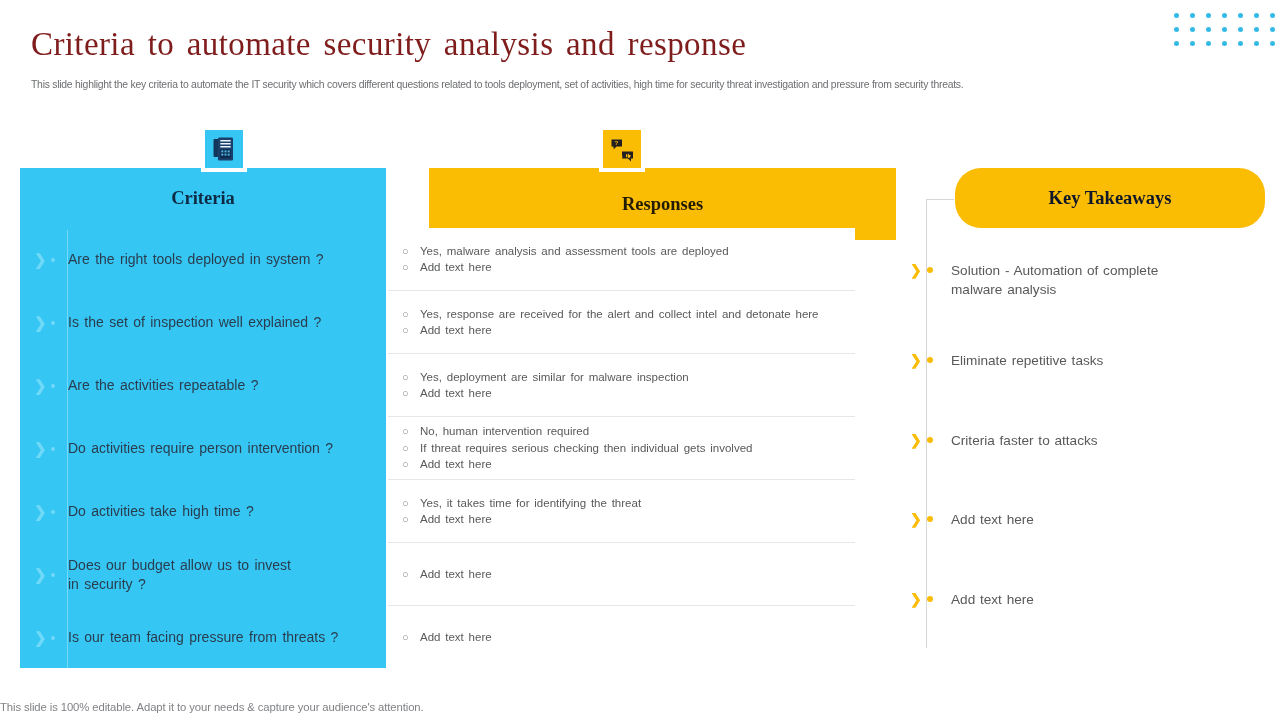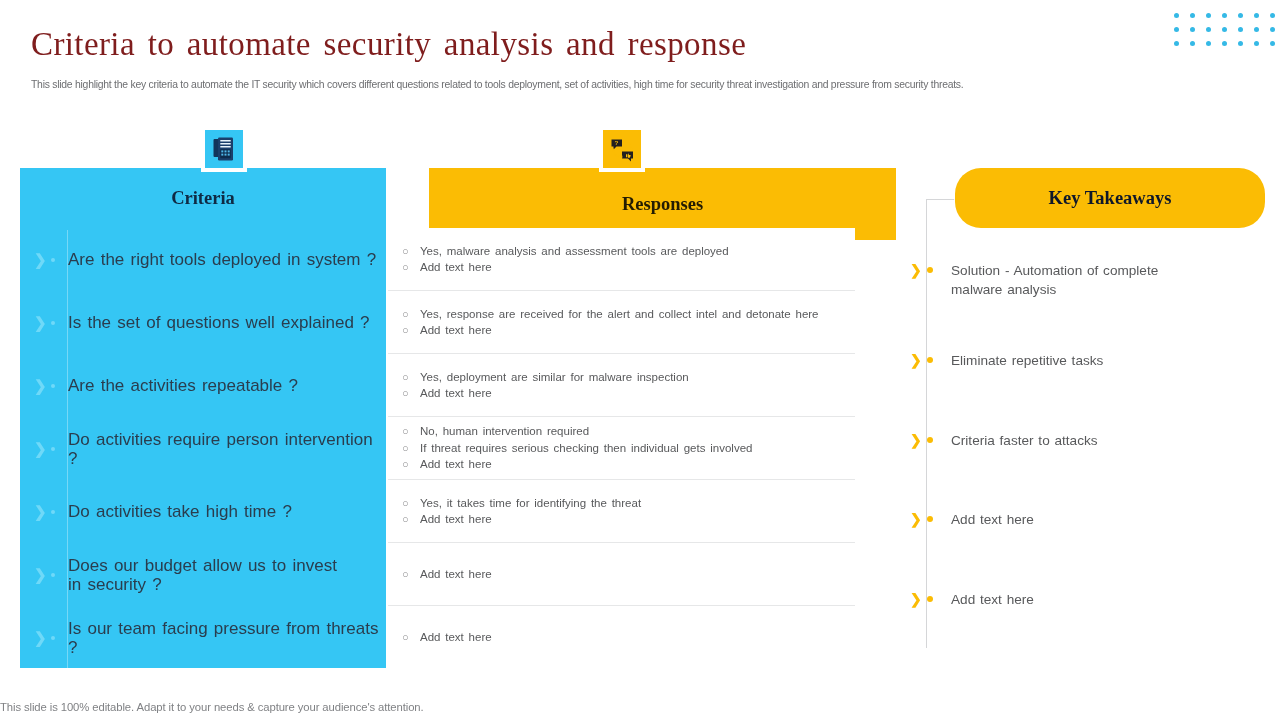--- a/index.html
+++ b/index.html
@@ -170,21 +170,21 @@
     line-height: 1;
   }
   .criteria-bullet .dot {
     width: 4px;
     height: 4px;
     border-radius: 50%;
     background: #6fd9f8;
     display: inline-block;
   }
   .criteria-text {
-    font-size: 17px;
+    font-size: 14px;
     color: #2a3d4e;
     line-height: 19px;
     word-spacing: 1.5px;
   }
 
   
   #responses-rows {
     position: absolute;
     left: 368px;
     top: 60px;
@@ -392,21 +392,21 @@
           <span class="chev">❯</span>
           <span class="dot"></span>
         </span>
       <span class="criteria-text">Are the right tools deployed in system ?</span>
     </div>
     <div class="criteria-row">
       <span class="criteria-bullet">
           <span class="chev">❯</span>
           <span class="dot"></span>
         </span>
-      <span class="criteria-text">Is the set of questions well explained ?</span>
+      <span class="criteria-text">Is the set of inspection well explained ?</span>
     </div>
     <div class="criteria-row">
       <span class="criteria-bullet">
           <span class="chev">❯</span>
           <span class="dot"></span>
         </span>
       <span class="criteria-text">Are the activities repeatable ?</span>
     </div>
     <div class="criteria-row">
       <span class="criteria-bullet">

